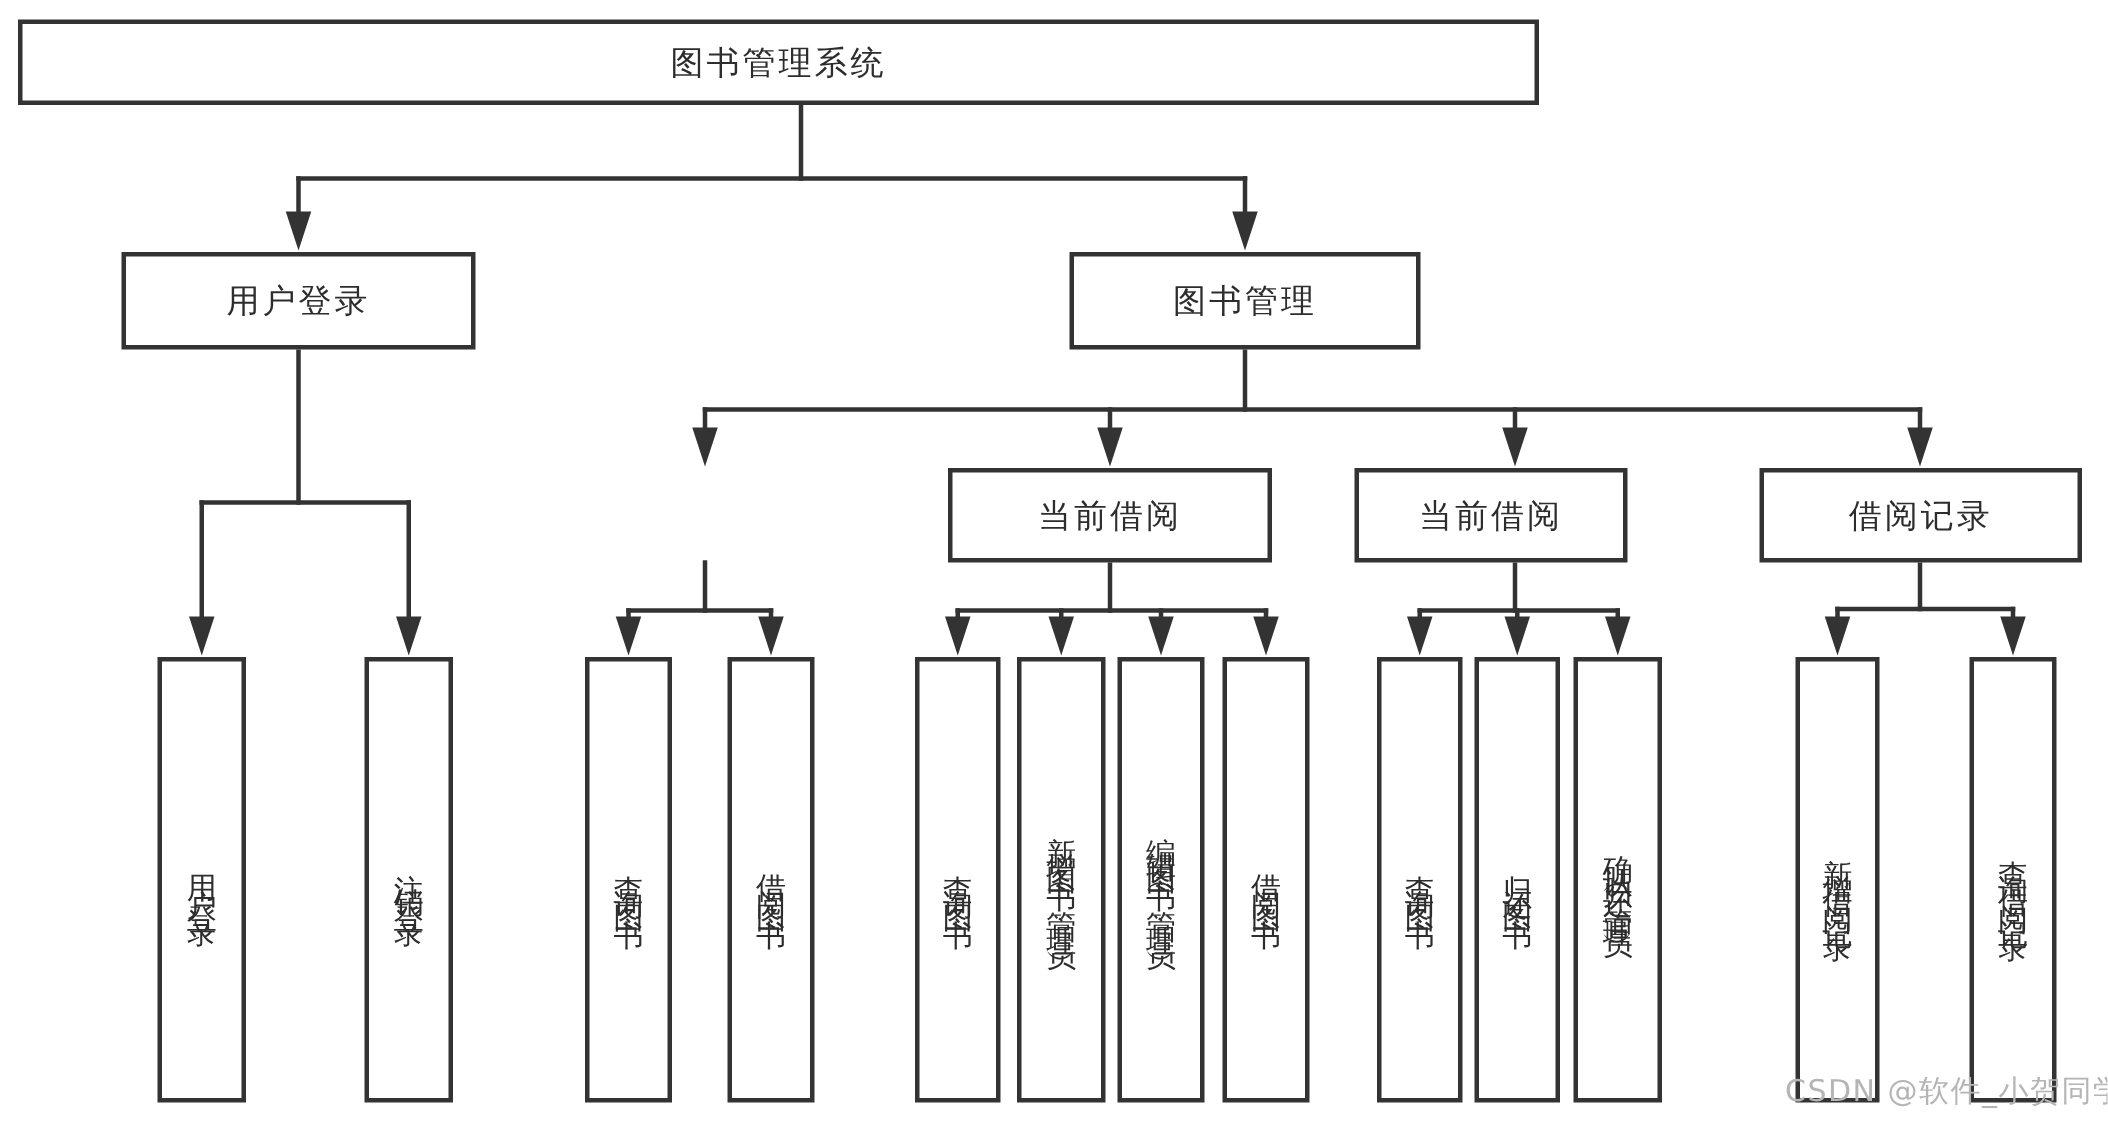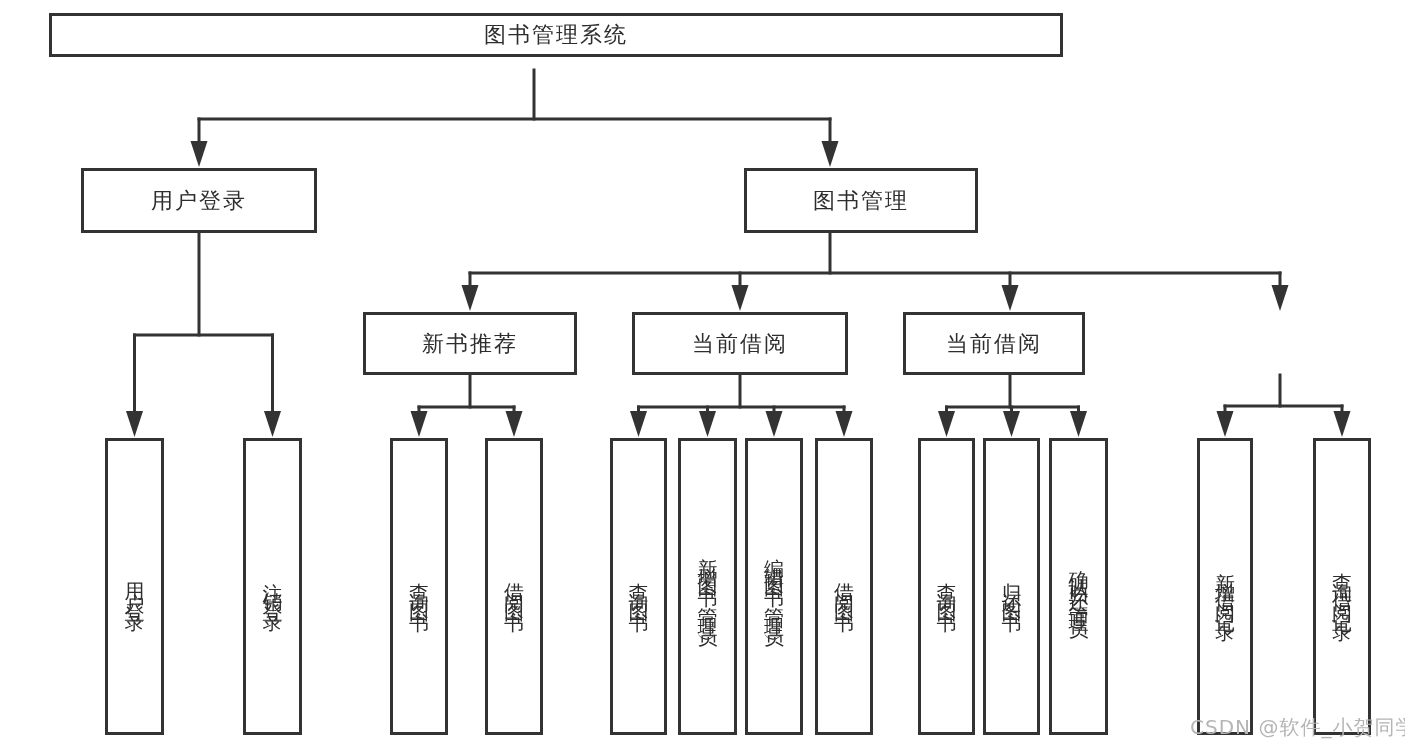--- a/index.html
+++ b/index.html
@@ -124,40 +124,40 @@
       <polygon points="765.5,411 782.5,411 774,437"></polygon>
       <polygon points="835.5,411 852.5,411 844,437"></polygon>
       <polygon points="938,411 955,411 946.5,437"></polygon>
       <polygon points="1003,411 1020,411 1011.5,437"></polygon>
       <polygon points="1070,411 1087,411 1078.5,437"></polygon>
       <polygon points="1216.5,411 1233.5,411 1225,437"></polygon>
       <polygon points="1333.5,411 1350.5,411 1342,437"></polygon>
     </g>
   </svg>
 
-  <div class="node" style="left:12px; top:13px; width:1014px; height:44px;margin-left:37px;">
+  <div class="node" style="left:12px; top:13px; width:1014px; height:57px;">
     <span class="hlabel">图书管理系统</span>
   </div>
 
   <div class="node" style="left:81px; top:168px; width:236px; height:65px;">
     <span class="hlabel">用户登录</span>
   </div>
-  <div class="node" style="left:744px; top:168px; width:234px; height:65px;">
+  <div class="node" style="left:713px; top:168px; width:234px; height:65px;">
     <span class="hlabel">图书管理</span>
   </div>
 
-  <div class="node" style="left:363px; top:312px; width:214px; height:63px;">
-    <span class="hlabel">新书推荐</span>
-  </div>
   <div class="node" style="left:632px; top:312px; width:216px; height:63px;">
     <span class="hlabel">当前借阅</span>
   </div>
   <div class="node" style="left:903px; top:312px; width:182px; height:63px;">
     <span class="hlabel">当前借阅</span>
   </div>
+  <div class="node" style="left:1173px; top:312px; width:215px; height:63px;">
+    <span class="hlabel">借阅记录</span>
+  </div>
 
   <div class="node" style="left:105px; top:438px; width:59px; height:297px;">
     <span class="vlabel">用户登录</span>
   </div>
   <div class="node" style="left:243px; top:438px; width:59px; height:297px;">
     <span class="vlabel">注销登录</span>
   </div>
 
   <div class="node" style="left:390px; top:438px; width:58px; height:297px;">
     <span class="vlabel">查询图书</span>

